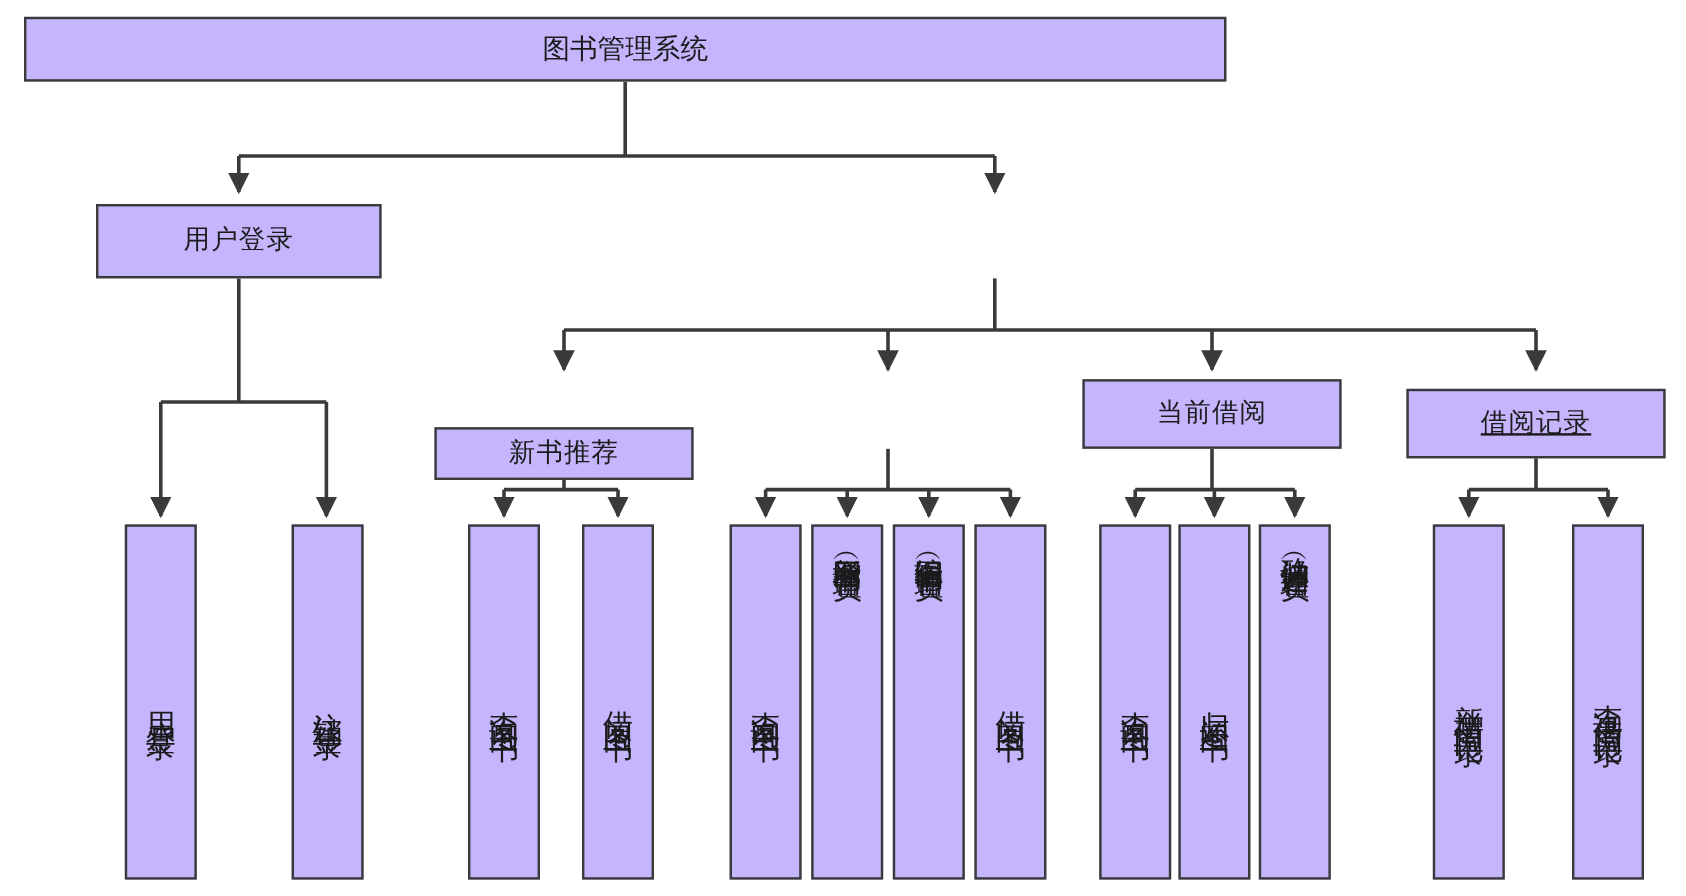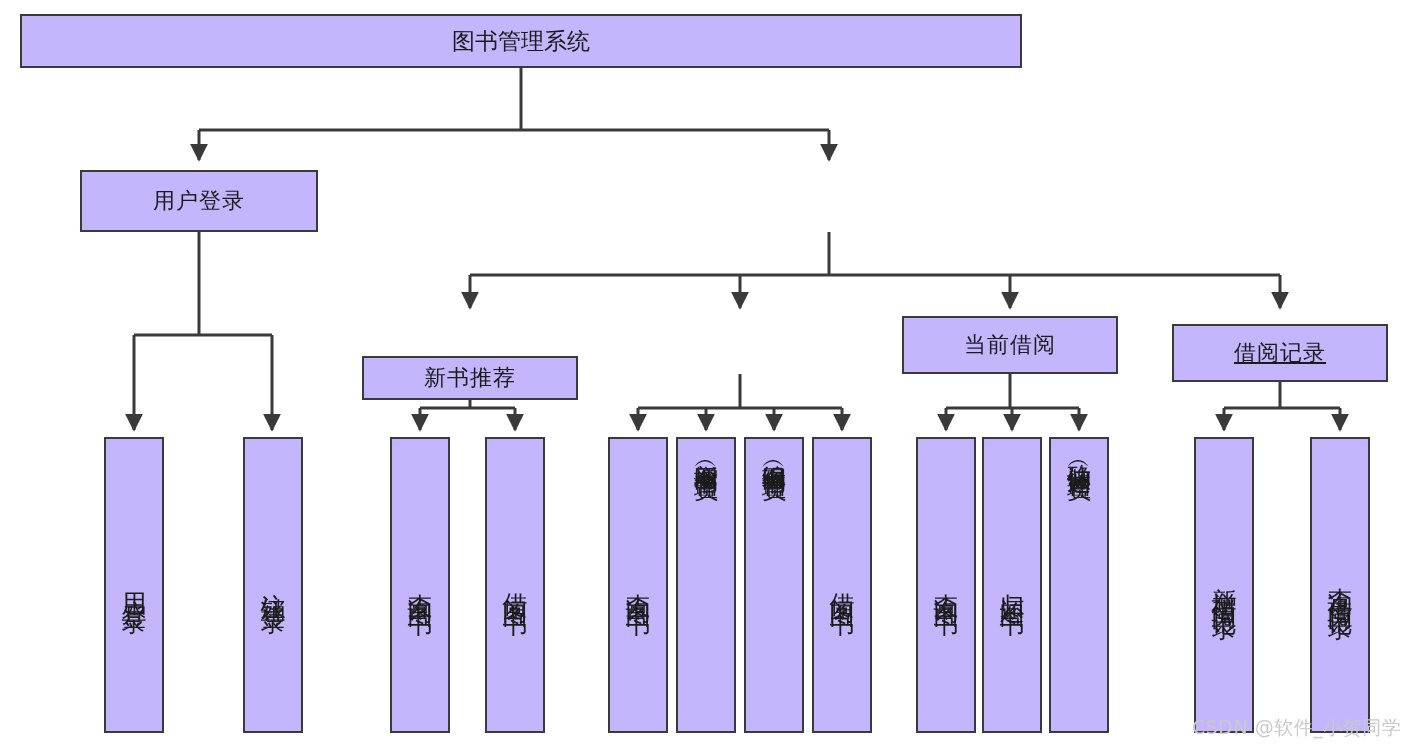--- a/index.html
+++ b/index.html
@@ -174,15 +174,14 @@
     <span>确认归还（管理员）</span>
   </div>
 
   <div class="node leaf mid" style="left:1194px;top:437px;width:60px;height:296px;">
     <span>新增借阅记录</span>
   </div>
   <div class="node leaf mid" style="left:1310px;top:437px;width:60px;height:296px;">
     <span>查询借阅记录</span>
   </div>
 
-  <div class="watermark" style="left:1192px;top:715px;">CSDN @软件_小贺同学</div>
 
 </div>
 
 </body></html>

